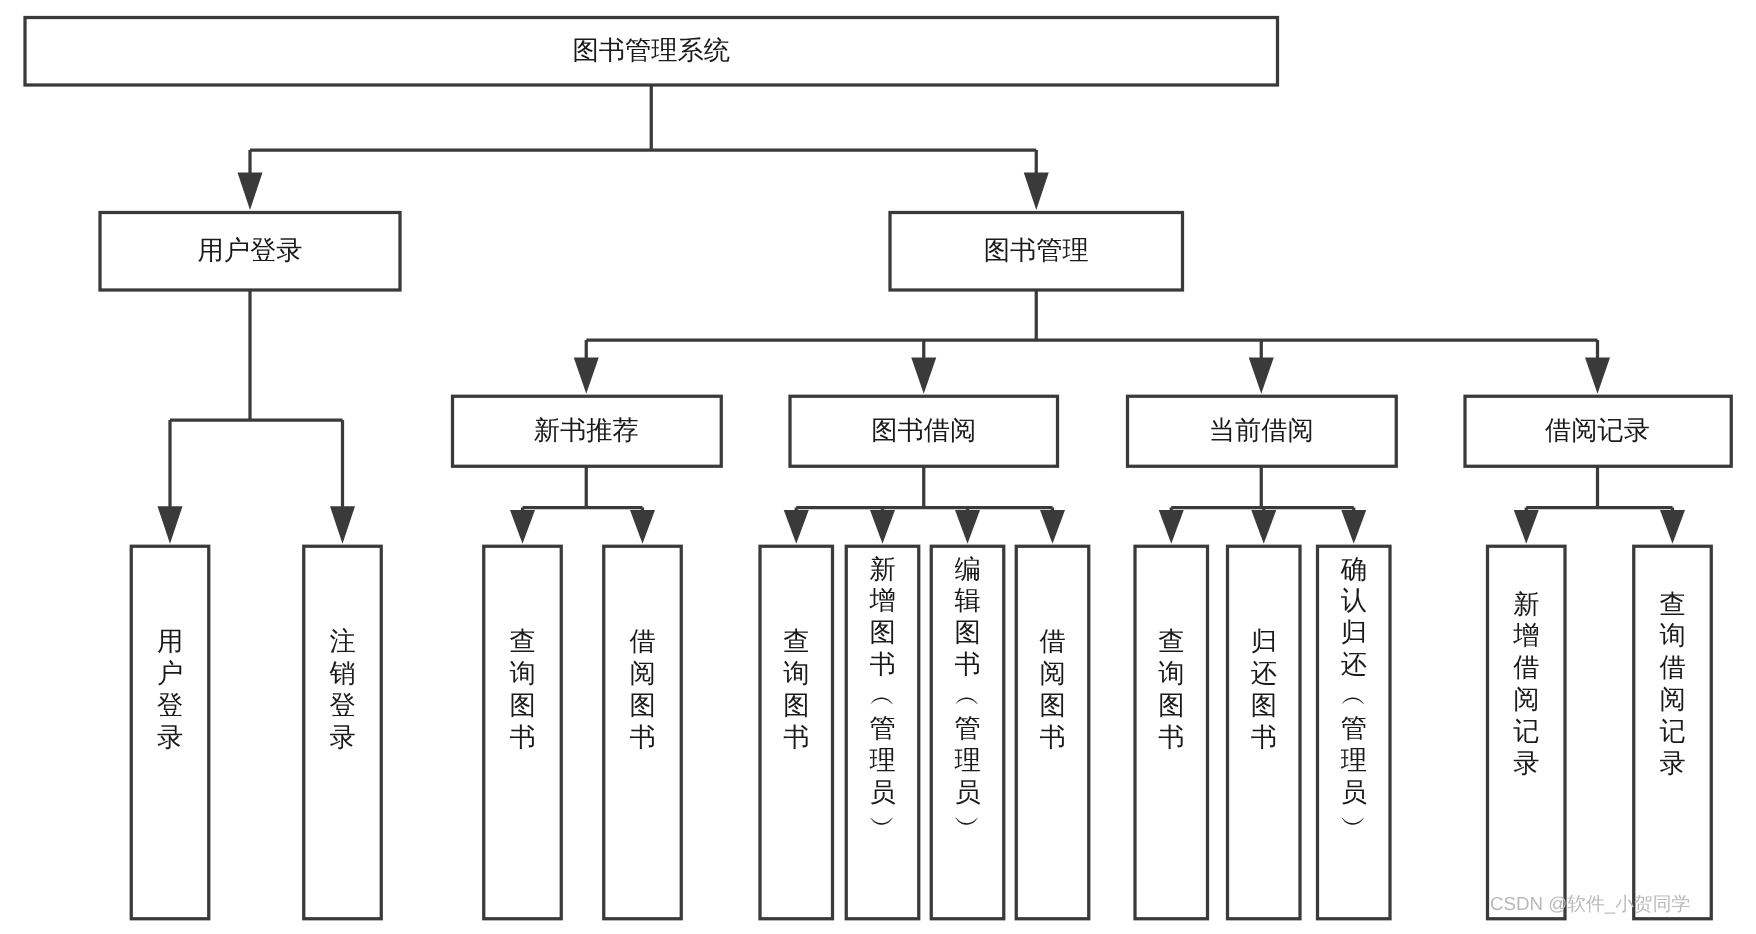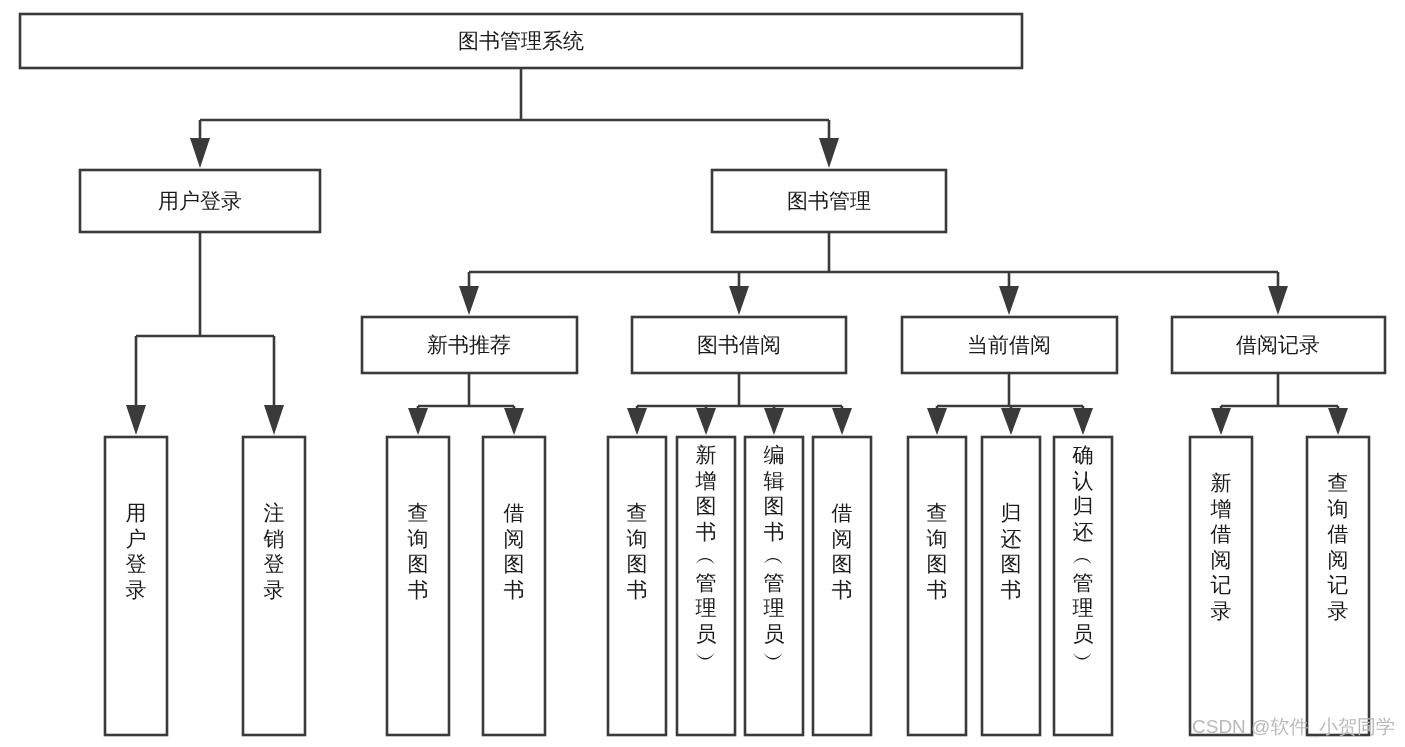--- a/index.html
+++ b/index.html
@@ -49,21 +49,21 @@
   }
   .node-label-vertical {
     font-family: "Liberation Sans", "DejaVu Sans", sans-serif;
     font-size: 21px;
     fill: #1a1a1a;
     text-anchor: middle;
   }
   .watermark {
     position: absolute;
     font-family: "Liberation Sans", "DejaVu Sans", sans-serif;
-    font-size: 19px;
+    font-size: 15px;
     color: #b9b9b9;
     white-space: nowrap;
     pointer-events: none;
     user-select: none;
   }
 </style>
 </head>
 <body>
 
 <div id="diagram-canvas">

